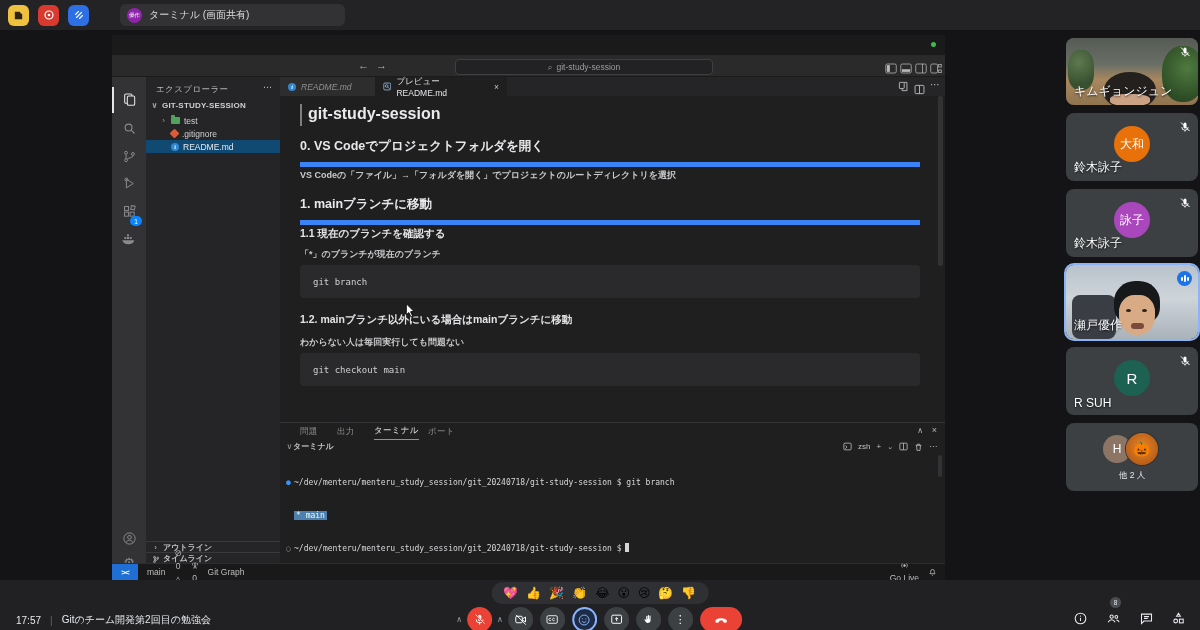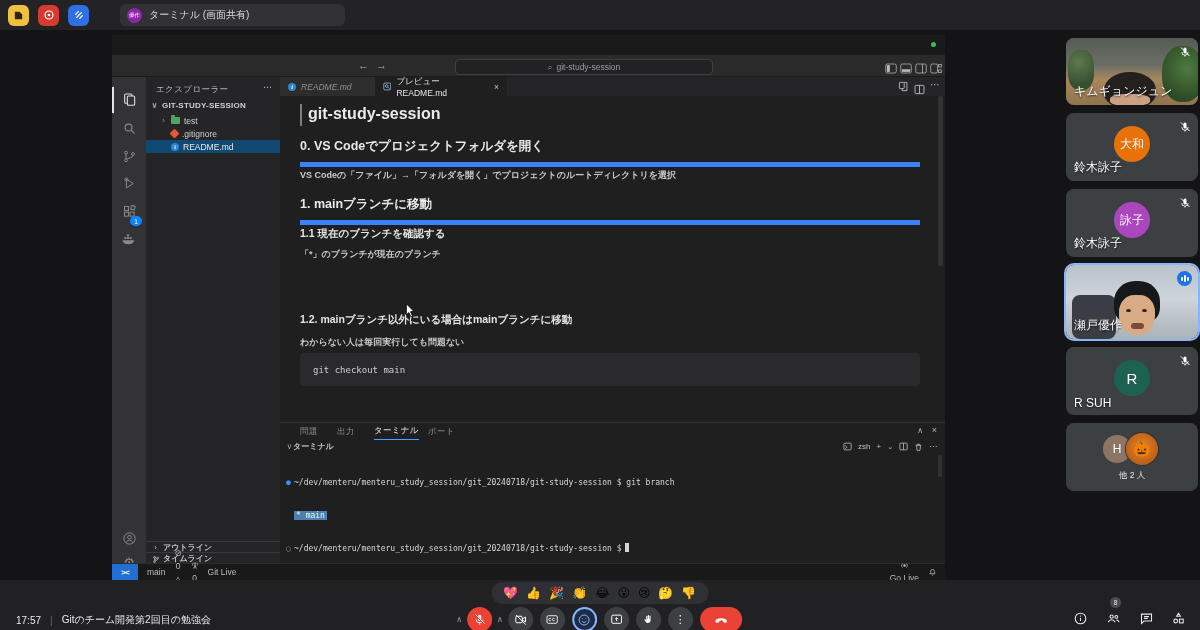--- a/index.html
+++ b/index.html
@@ -252,20 +252,21 @@
     </div>
 
     <div class="editor">
       <span class="h1-bar"></span>
       <div class="md-h1">git-study-session</div>
       <div class="md-h2" style="top:42px;">0. VS Codeでプロジェクトフォルダを開く</div>
       <div class="md-p" style="top:73px;">VS Codeの「ファイル」→「フォルダを開く」でプロジェクトのルートディレクトリを選択</div>
       <div class="md-h2" style="top:100px;">1. mainブランチに移動</div>
       <div class="md-h3" style="top:131px;">1.1 現在のブランチを確認する</div>
       <div class="md-p" style="top:152px;">「*」のブランチが現在のブランチ</div>
+      <div class="md-code" style="top:169px;">git branch</div>
       <div class="md-h3" style="top:217px;">1.2. mainブランチ以外にいる場合はmainブランチに移動</div>
       <div class="md-p" style="top:240px;">わからない人は毎回実行しても問題ない</div>
       <div class="md-code" style="top:257px;">git checkout main</div>
       <div class="ed-scroll"></div>
     </div>
 
     <div class="panel">
       <div class="ptab" style="left:20px;">問題</div>
       <div class="ptab" style="left:57px;">出力</div>
       <div class="ptab active" style="left:94px;">ターミナル</div>
@@ -321,21 +322,21 @@
       </div>
       <div class="st-item">
         <svg width="8" height="9" viewBox="0 0 16 16" fill="none" stroke="#bcbcbe" stroke-width="1.4">
             <path d="M8 5v9M5 14l3-6 3 6"></path>
             <circle cx="8" cy="4" r="1.6"></circle>
             <path d="M4 2.5c-1.5 1.8-1.5 4 0 5.8M12 2.5c1.5 1.8 1.5 4 0 5.8"></path>
           </svg>
         <span>0</span>
       </div>
       <div class="st-item">
-        <span>Git Live</span>
+        <span>Git Graph</span>
       </div>
       <div class="st-item" style="margin-left:auto;">
         <svg width="9" height="9" viewBox="0 0 16 16" fill="none" stroke="#bcbcbe" stroke-width="1.4">
             <circle cx="8" cy="8" r="1.6" fill="#bcbcbe"></circle>
             <path d="M4.5 4.5c-2 2-2 5 0 7M11.5 4.5c2 2 2 5 0 7"></path>
           </svg>
         <span>Go Live</span>
       </div>
       <div class="st-item" style="margin-right:8px;">
         <svg width="9" height="10" viewBox="0 0 16 16" fill="none" stroke="#bcbcbe" stroke-width="1.4">

